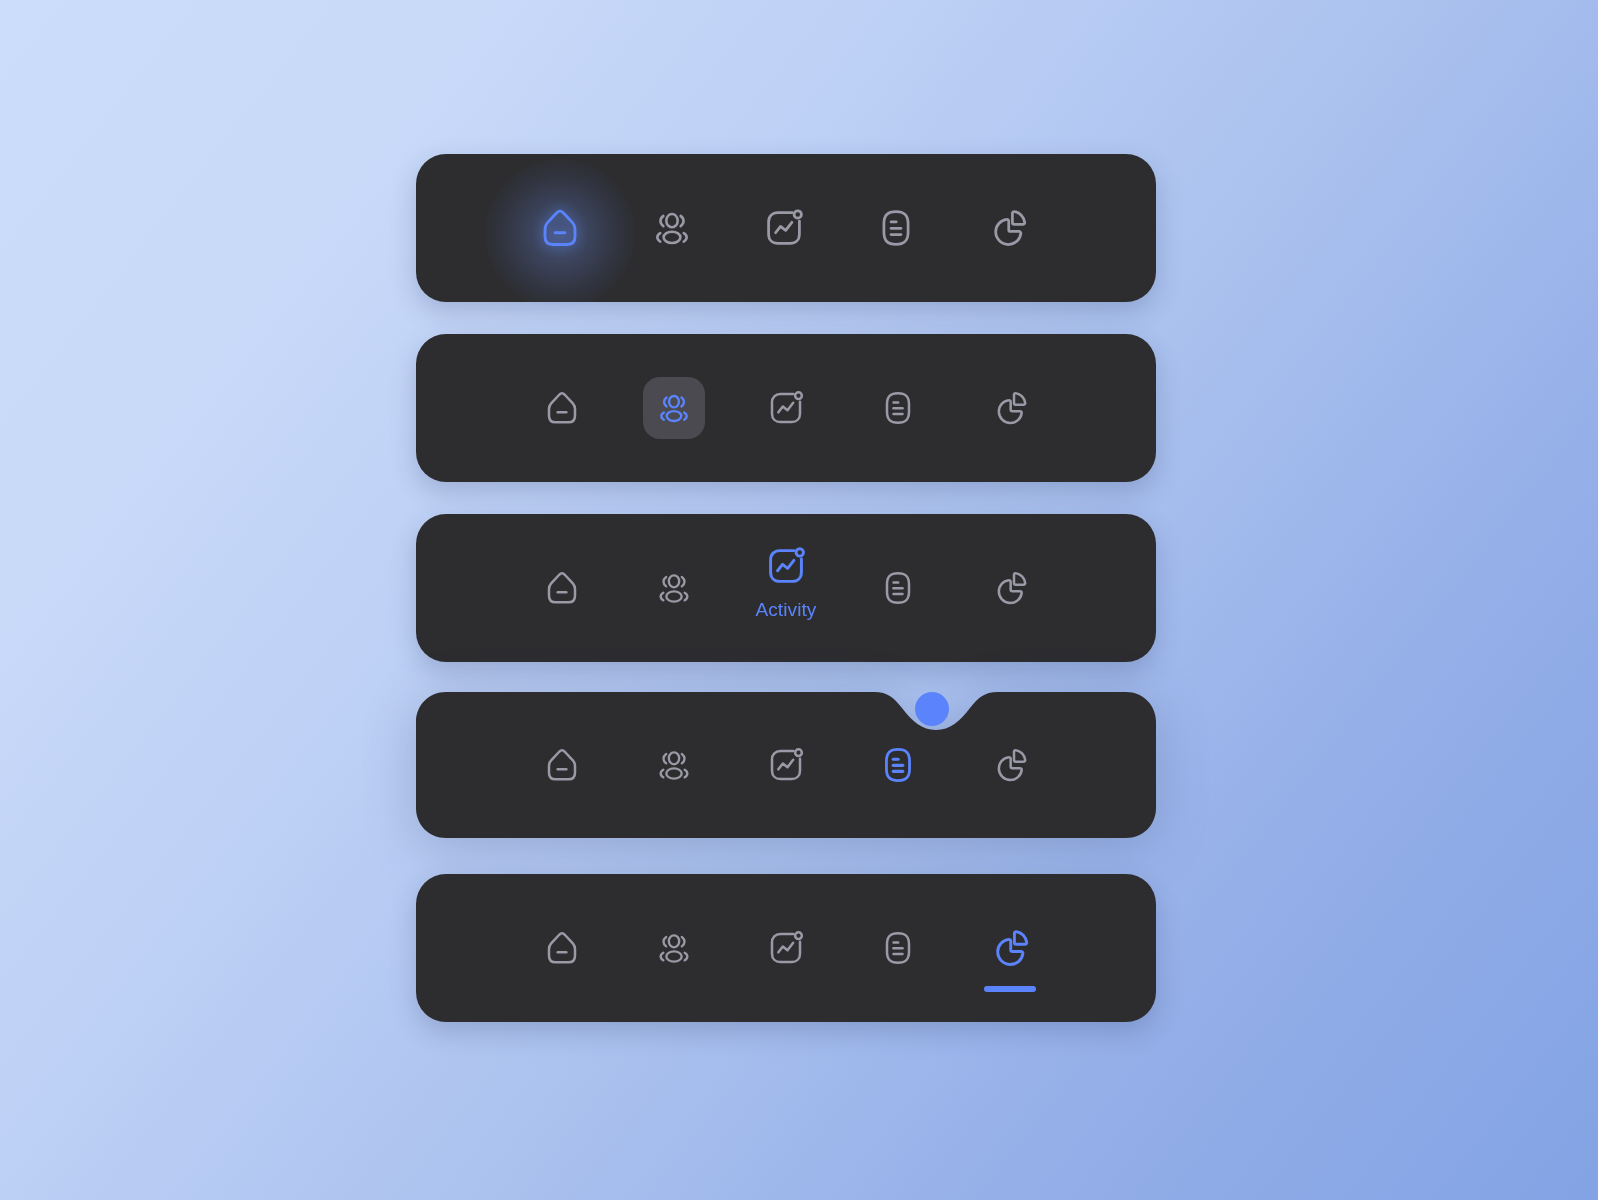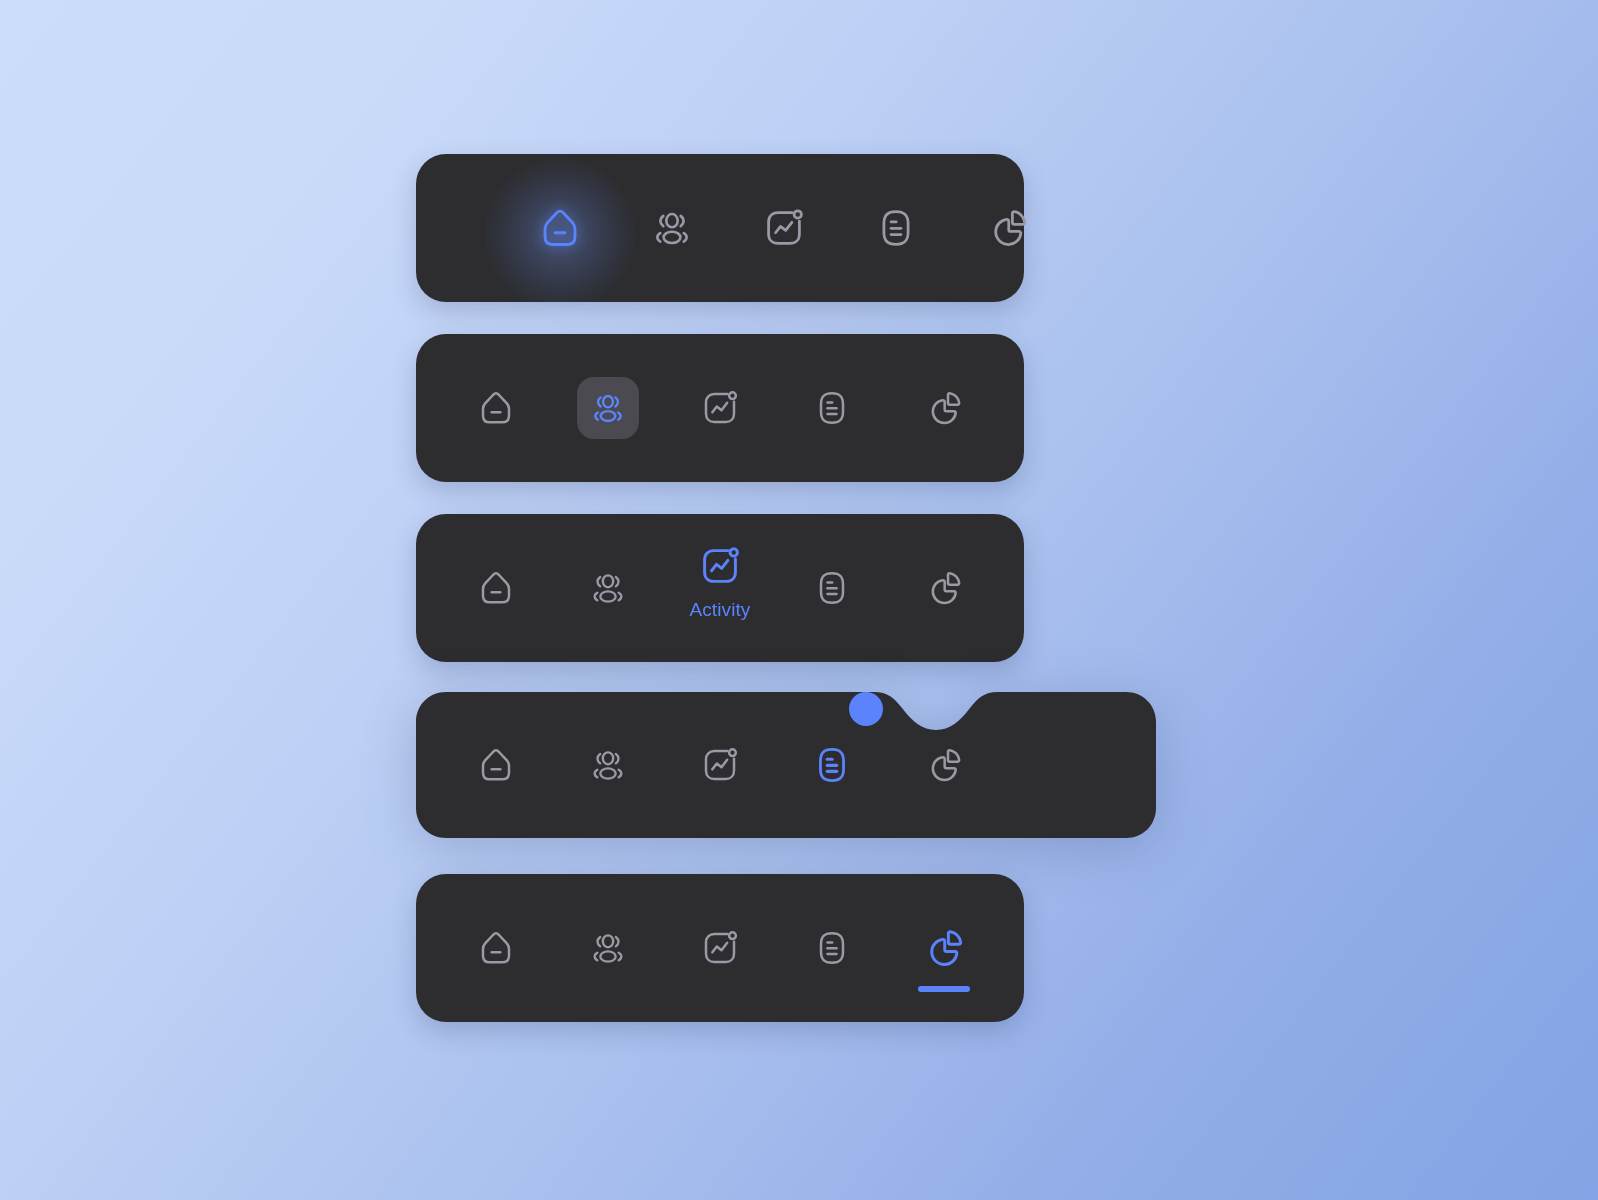--- a/index.html
+++ b/index.html
@@ -28,21 +28,21 @@
   .stage {
     width: 1598px;
     height: 1200px;
     position: relative;
   }
 
   
   .navbar {
     position: absolute;
     left: 416px;
-    width: 608px;
+    width: 740px;
     background: #2d2d30;
     border-radius: 30px;
     box-shadow: 0 10px 26px rgba(40, 56, 100, 0.22);
   }
 
   .nav-row {
     position: absolute;
     left: 0;
     top: 0;
     width: 100%;

